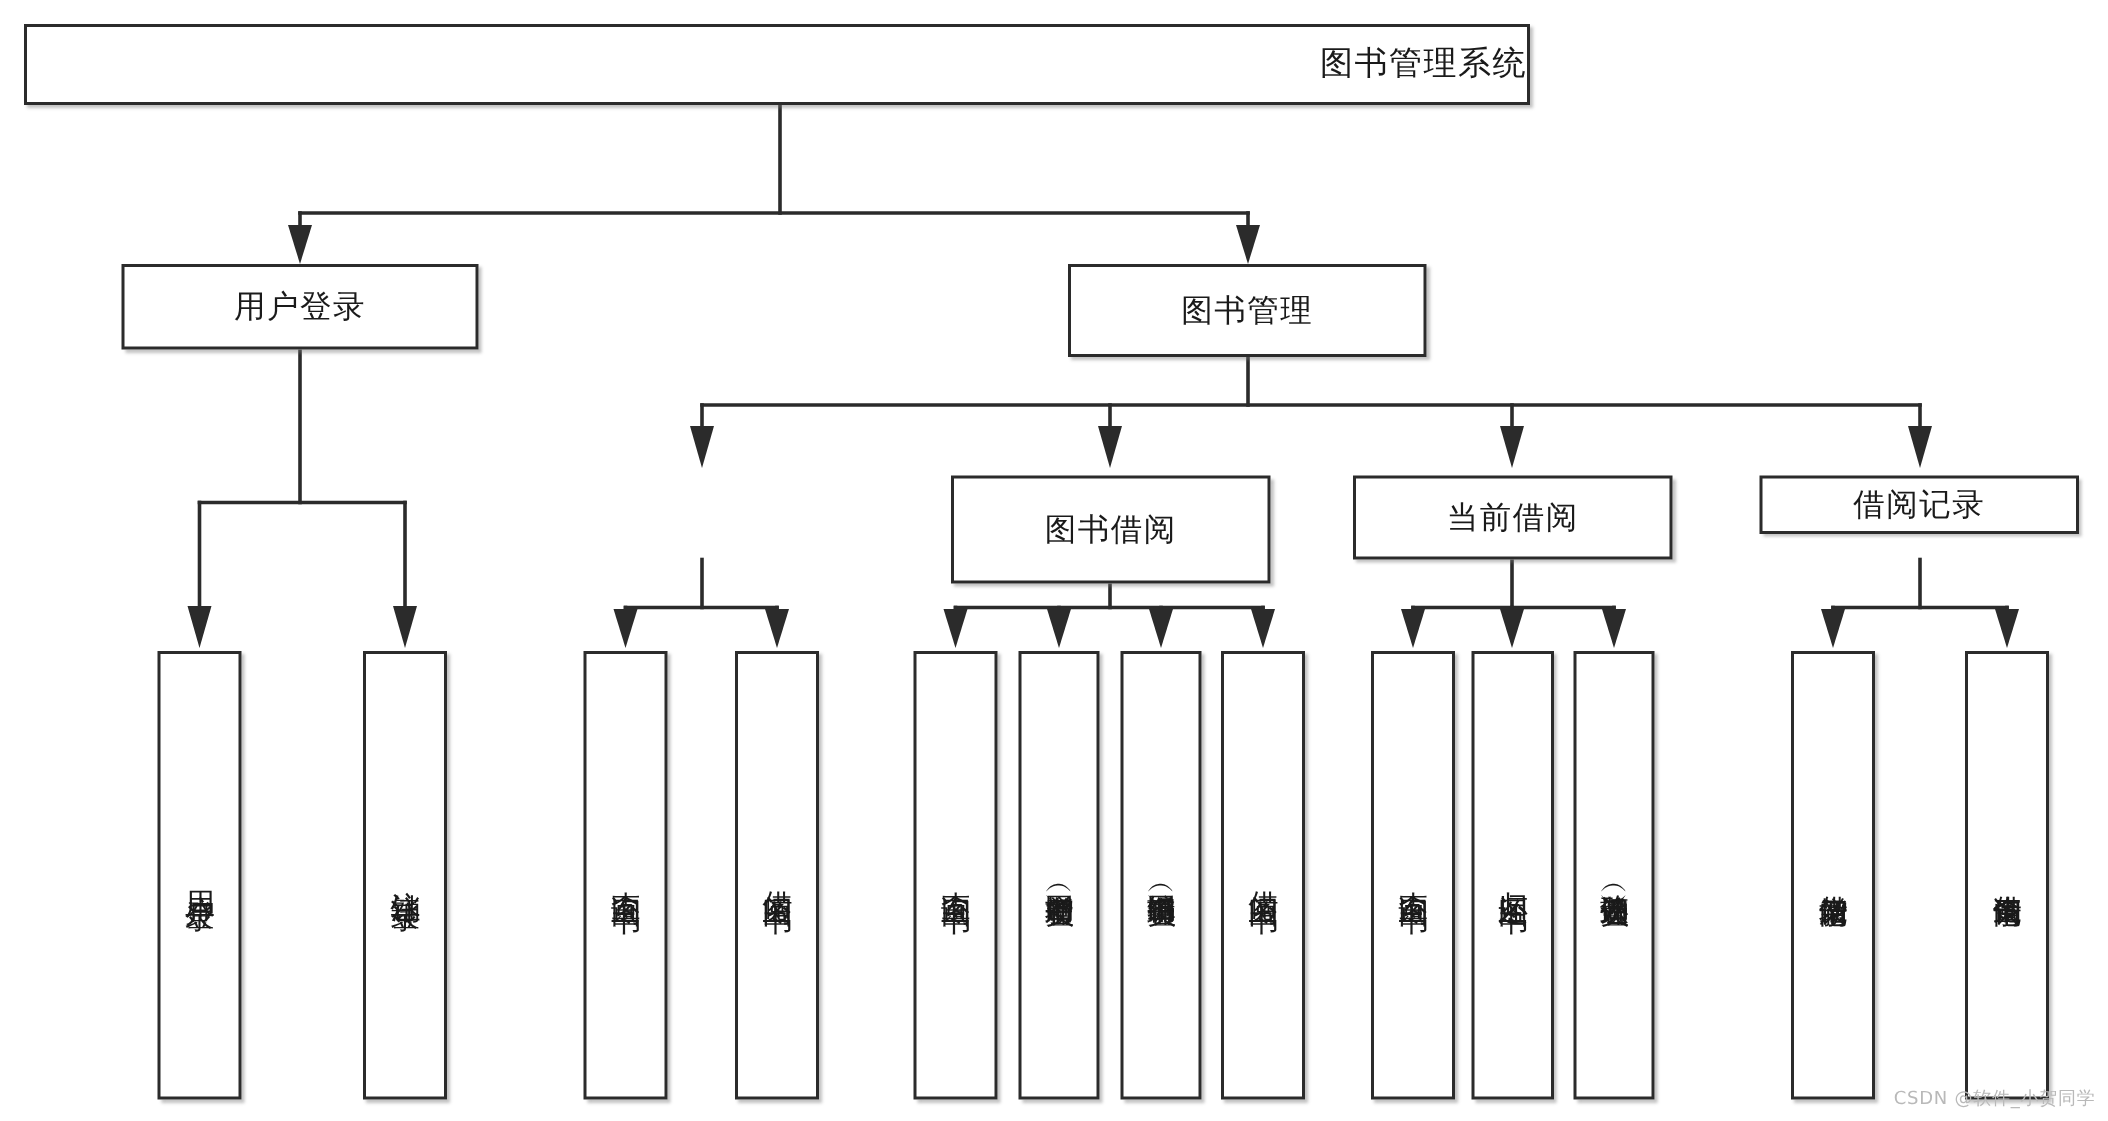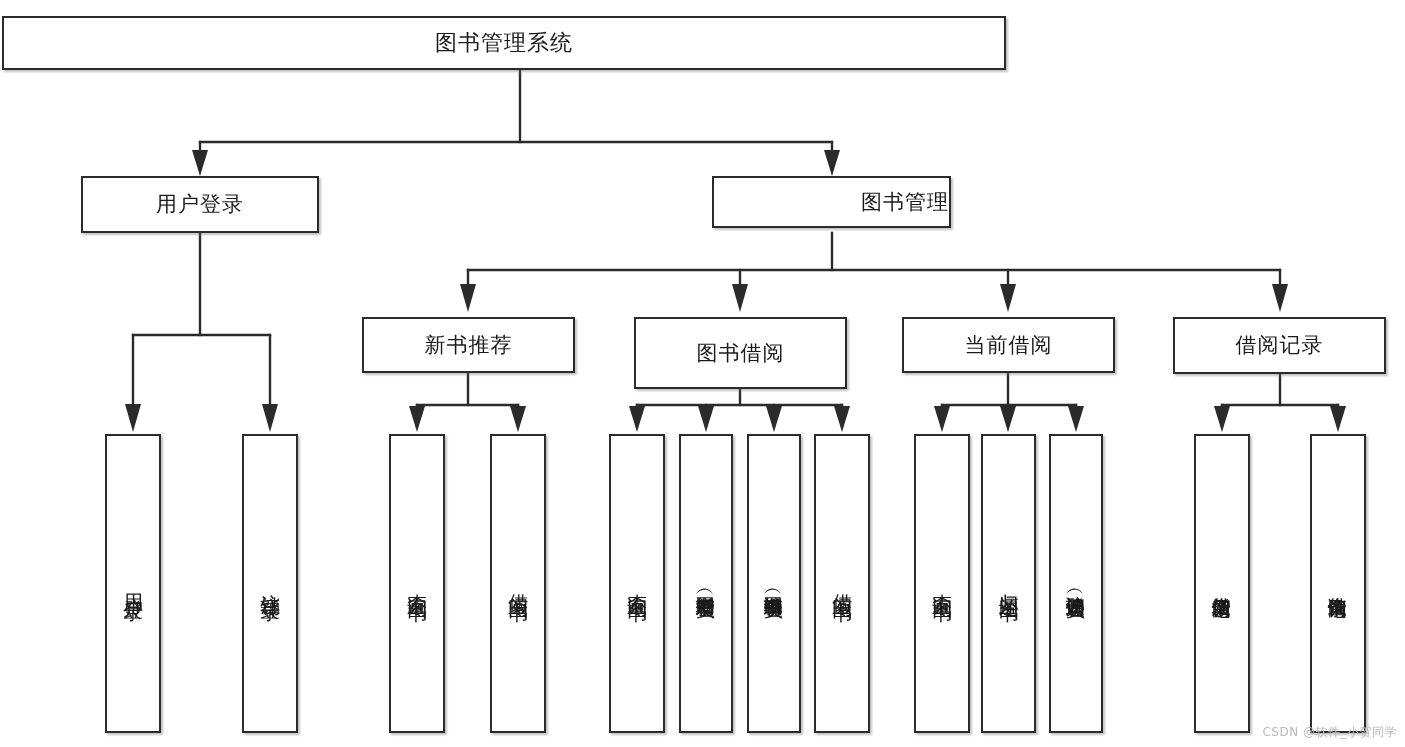--- a/index.html
+++ b/index.html
@@ -168,45 +168,42 @@
     <g>
       <line x1="1280" y1="373" x2="1280" y2="405"></line>
       <line x1="1222" y1="405" x2="1338" y2="405"></line>
       <line x1="1222" y1="405" x2="1222" y2="412"></line>
       <line x1="1338" y1="405" x2="1338" y2="412"></line>
       <polygon points="1222,432 1214,406 1230,406"></polygon>
       <polygon points="1338,432 1330,406 1346,406"></polygon>
     </g>
   </svg>
 
-  <div class="node h root" style="left:2px; top:16px; width:1004px; height:54px;">
+  <div class="node h root" style="left:16px; top:16px; width:1004px; height:54px;justify-content:flex-end;">
     <span class="label">图书管理系统</span>
   </div>
 
   <div class="node h" style="left:81px; top:176px; width:238px; height:57px;">
     <span class="label">用户登录</span>
   </div>
 
-  <div class="node h" style="left:712px; top:176px; width:239px; height:52px;justify-content:flex-end;">
+  <div class="node h" style="left:712px; top:176px; width:239px; height:62px;">
     <span class="label">图书管理</span>
   </div>
 
-  <div class="node h" style="left:362px; top:317px; width:213px; height:56px;">
-    <span class="label">新书推荐</span>
-  </div>
 
   <div class="node h" style="left:634px; top:317px; width:213px; height:72px;">
     <span class="label">图书借阅</span>
   </div>
 
   <div class="node h" style="left:902px; top:317px; width:213px; height:56px;">
     <span class="label">当前借阅</span>
   </div>
 
-  <div class="node h" style="left:1173px; top:317px; width:213px; height:57px;">
+  <div class="node h" style="left:1173px; top:317px; width:213px; height:39px;">
     <span class="label">借阅记录</span>
   </div>
 
   <div class="node v" style="left:105px; top:434px; width:56px; height:299px;">
     <span class="label">用户登录</span>
   </div>
 
   <div class="node v" style="left:242px; top:434px; width:56px; height:299px;">
     <span class="label">注销登录</span>
   </div>

